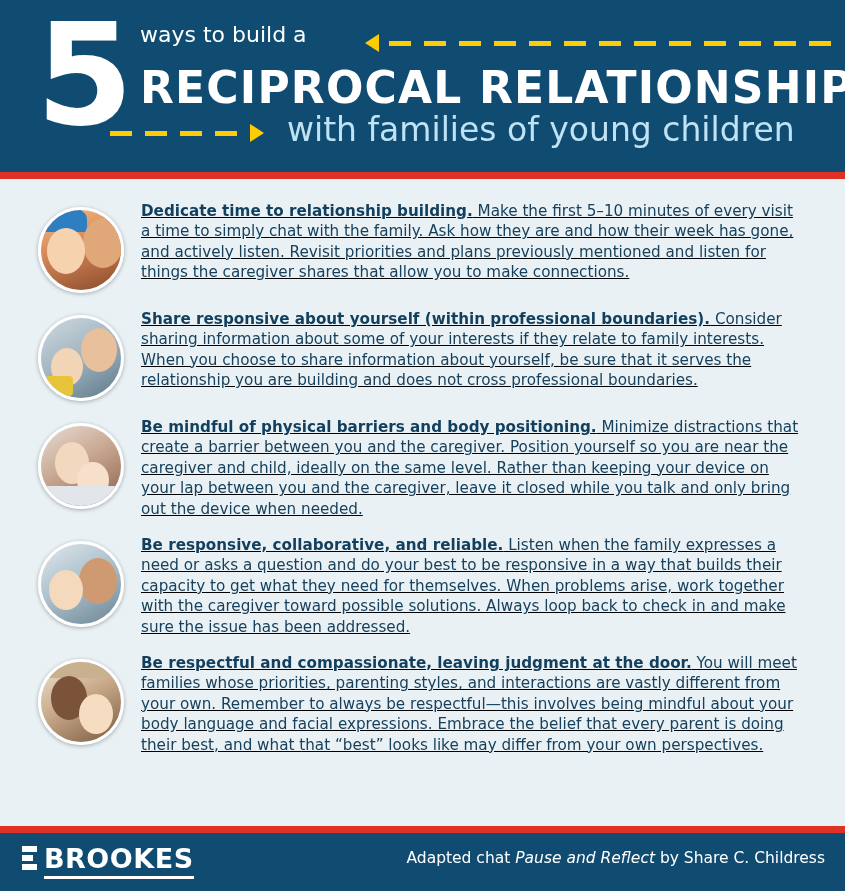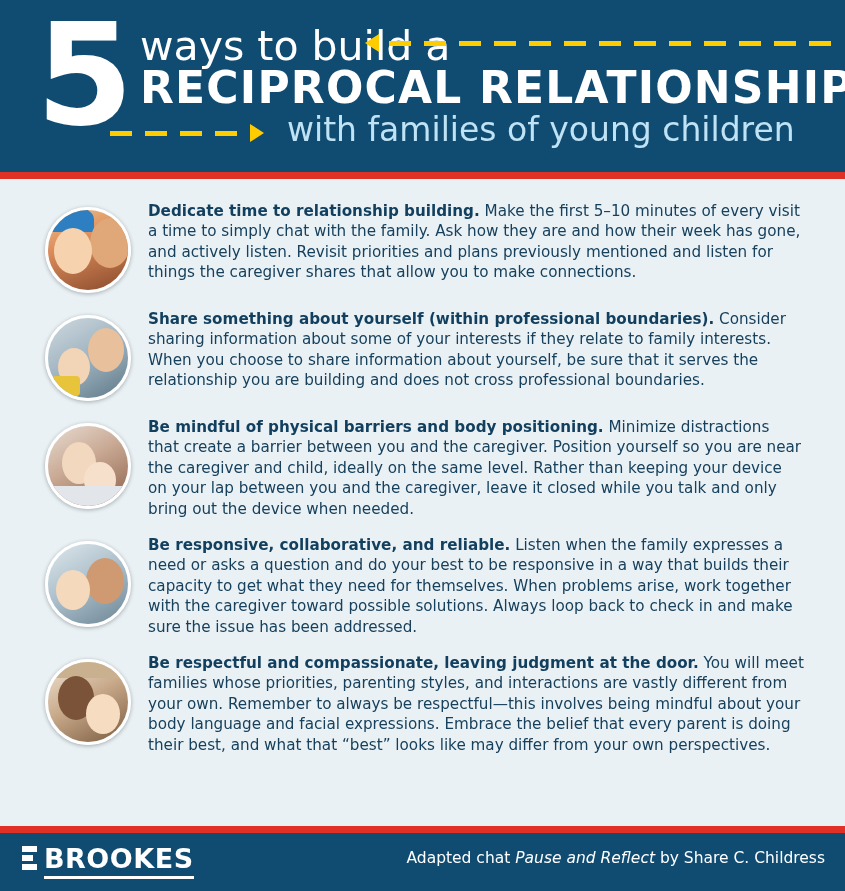--- a/index.html
+++ b/index.html
@@ -41,21 +41,21 @@
     font-size: 140px;
     line-height: 140px;
     font-weight: bold;
     color: #ffffff;
     letter-spacing: -4px;
   }
   .line1 {
     position: absolute;
     left: 140px;
     top: 22px;
-    font-size: 41px;
+    font-size: 22px;
     color: #ffffff;
     font-family: "DejaVu Sans", sans-serif;
     letter-spacing: 0px;
   }
   .line2 {
     position: absolute;
     left: 140px;
     top: 62px;
     font-size: 44px;
     font-weight: bold;
@@ -112,21 +112,22 @@
     flex: 0 0 auto;
   }
   .red-bar {
     height: 7px;
     background: #e03127;
   }
 
   
   .content {
     position: relative;
-    padding: 22px 26px 10px 28px;
+    padding: 22px 26px 10px 21px;
+    text-decoration: underline;
   }
   .tip {
     display: flex;
     align-items: flex-start;
     margin-bottom: 16px;
   }
   .tip-photo-wrap {
     flex: 0 0 auto;
     width: 120px;
     display: flex;
@@ -308,21 +309,21 @@
       <div class="tip-photo-wrap">
         <div class="tip-photo">
           <div class="p2">
             <div class="ph face-b"></div>
             <div class="ph face-a"></div>
             <div class="ph toy"></div>
           </div>
         </div>
       </div>
       <div class="tip-text">
-        <span class="tip-lead">Share something about yourself (within professional boundaries).</span><span> Consider sharing information about some of your interests if they relate to family interests. When you choose to share information about yourself, be sure that it serves the relationship you are building and does not cross professional boundaries.</span>
+        <span class="tip-lead">Share responsive about yourself (within professional boundaries).</span><span> Consider sharing information about some of your interests if they relate to family interests. When you choose to share information about yourself, be sure that it serves the relationship you are building and does not cross professional boundaries.</span>
       </div>
     </div>
 
     <div class="tip">
       <div class="tip-photo-wrap">
         <div class="tip-photo">
           <div class="p3">
             <div class="ph face-a"></div>
             <div class="ph face-b"></div>
             <div class="ph blanket"></div>

